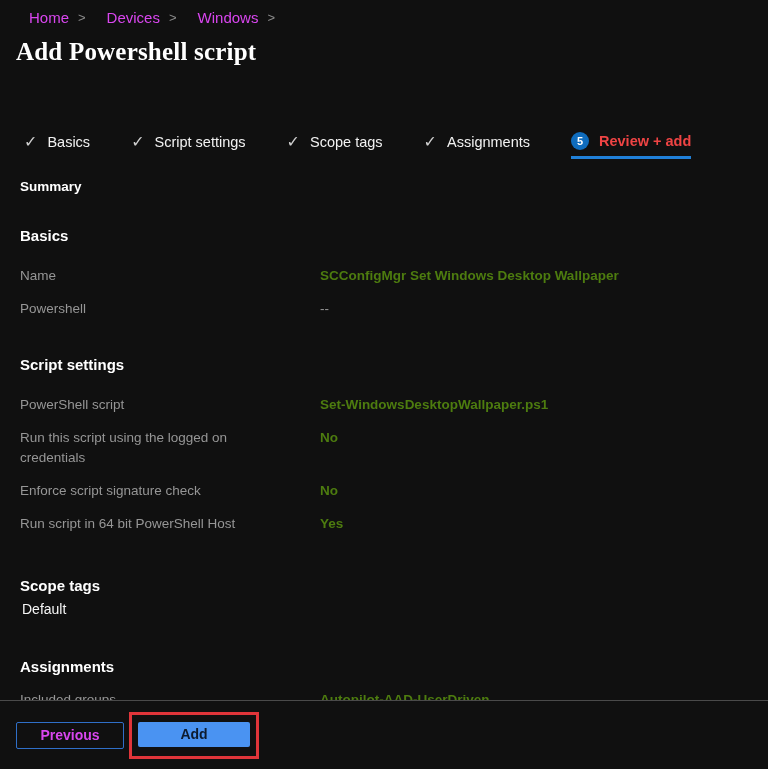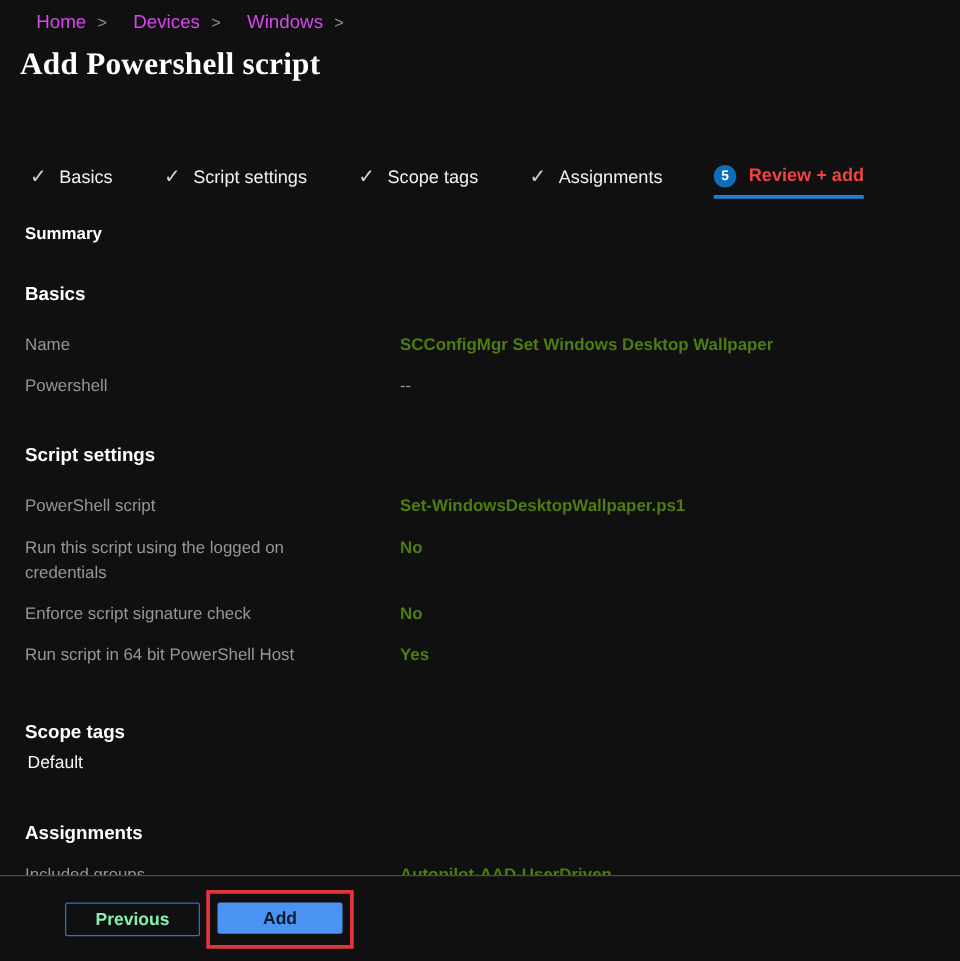--- a/index.html
+++ b/index.html
@@ -120,35 +120,34 @@
     background: #101010;
     display: flex;
     align-items: center;
     padding-left: 16px;
   }
   .btn-previous {
     width: 108px; height: 27px;
     background: transparent;
     border: 1px solid #2f6fc8;
     border-radius: 2px;
-    color: #86efac;
+    color: #d946ef;
     font-family: "Liberation Sans", sans-serif;
     font-size: 14px;
     font-weight: 700;
     cursor: pointer;
-    margin-left: 36px;
   }
   .annotation-box {
     border: 3px solid #e0353a;
     padding: 7px 6px 9px 6px;
     margin-left: 5px;
     display: inline-flex;
   }
   .btn-add {
-    width: 100px; height: 25px;
+    width: 112px; height: 25px;
     background: #4a93f2;
     border: none;
     border-radius: 2px;
     color: #0d1b2e;
     font-family: "Liberation Sans", sans-serif;
     font-size: 14px;
     font-weight: 700;
     cursor: pointer;
   }
 </style>

